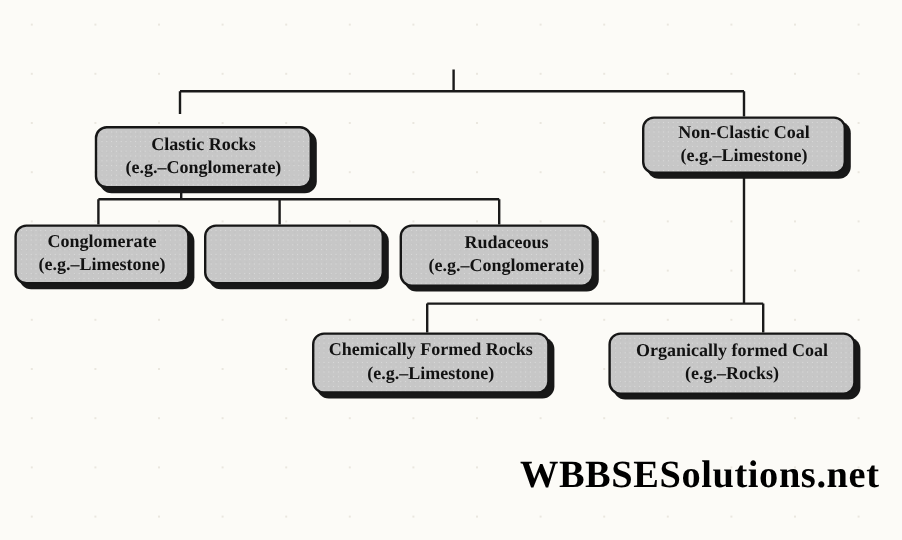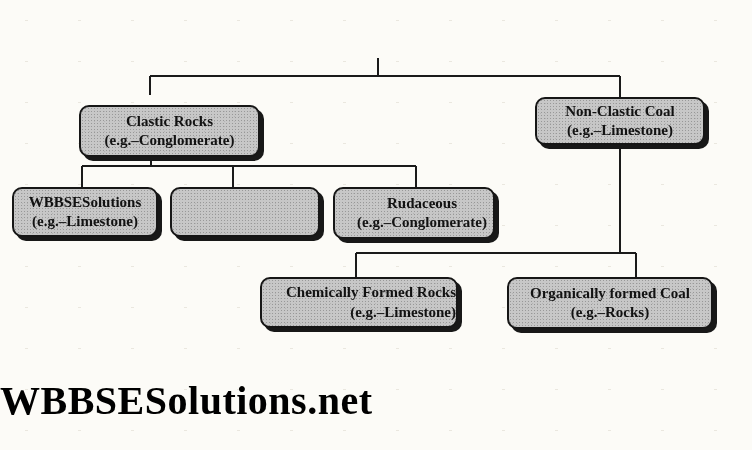--- a/index.html
+++ b/index.html
@@ -43,22 +43,22 @@
     background-size: 3px 3px;
     border: 2px solid #0d0d0d;
     border-radius: 8px;
     box-shadow: -5px 4px 0 #151515;
     color: #ffffff;
     font-size: 20px; font-weight: bold; letter-spacing: 0.3px;
   }
 
   .watermark {
     position: absolute; left: 0; top: 377px; width: 733px;
-    text-align: left;
-    font-size: 40px; font-weight: bold; color: #000;
+    text-align: right;
+    font-size: 32px; font-weight: bold; color: #000;
     letter-spacing: 0.5px;
     font-family: "Liberation Serif", serif;
   }
 </style>
 </head>
 <body>
 
 <div class="stage">
 
   <svg class="connectors" width="752" height="450" viewBox="0 0 752 450">
@@ -82,33 +82,33 @@
     <div class="line1">Clastic Rocks</div>
     <div class="line2">(e.g.–Conglomerate)</div>
   </div>
 
   <div class="node" style="left:535px; top:97px; width:170px; height:48px;">
     <div class="line1">Non-Clastic Coal</div>
     <div class="line2">(e.g.–Limestone)</div>
   </div>
 
   <div class="node" style="left:12px; top:187px; width:146px; height:50px;">
-    <div class="line1">WBBSESolutions</div>
+    <div class="line1">Conglomerate</div>
     <div class="line2">(e.g.–Limestone)</div>
   </div>
 
   <div class="node" style="left:170px; top:187px; width:150px; height:50px;">
   </div>
 
   <div class="node" style="left:333px; top:187px; width:162px; height:52px;padding-left:16px;">
     <div class="line1">Rudaceous</div>
     <div class="line2">(e.g.–Conglomerate)</div>
   </div>
 
-  <div class="node" style="left:260px; top:277px; width:198px; height:51px;align-items:flex-end;">
+  <div class="node" style="left:260px; top:277px; width:198px; height:51px;">
     <div class="line1">Chemically Formed Rocks</div>
     <div class="line2">(e.g.–Limestone)</div>
   </div>
 
   <div class="node" style="left:507px; top:277px; width:206px; height:52px;">
     <div class="line1">Organically formed Coal</div>
     <div class="line2">(e.g.–Rocks)</div>
   </div>
 
   <div class="watermark">WBBSESolutions.net</div>

